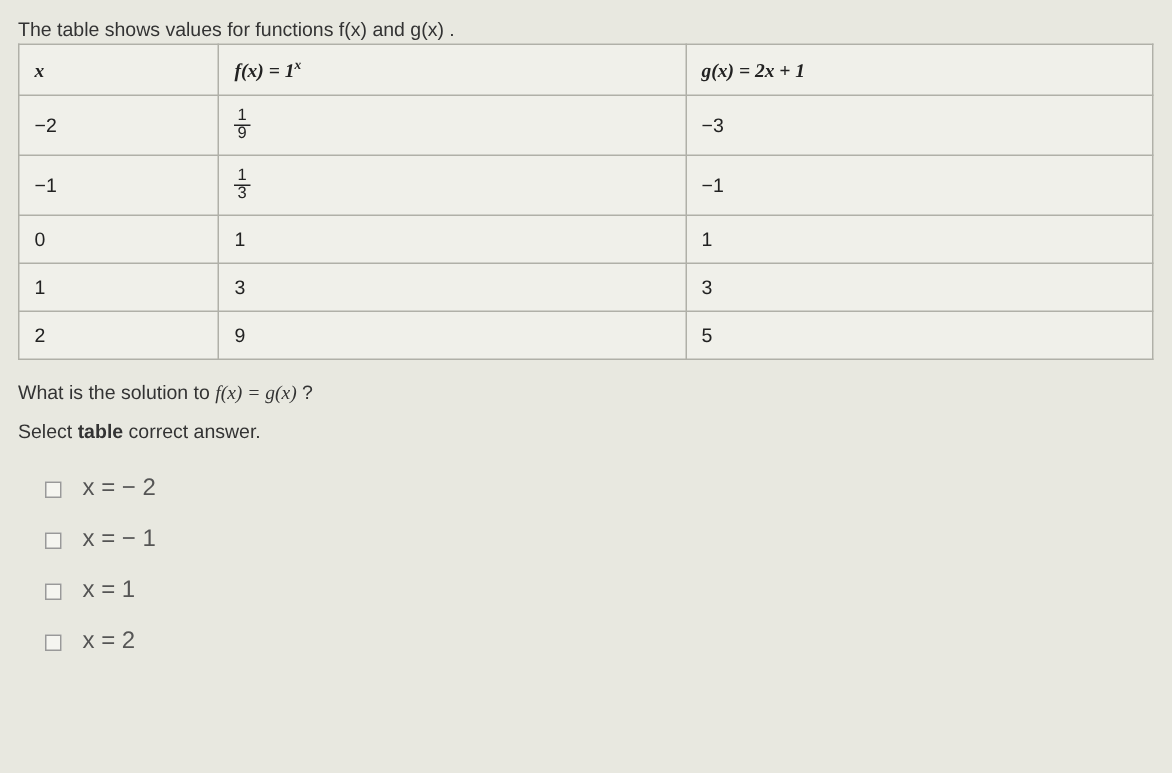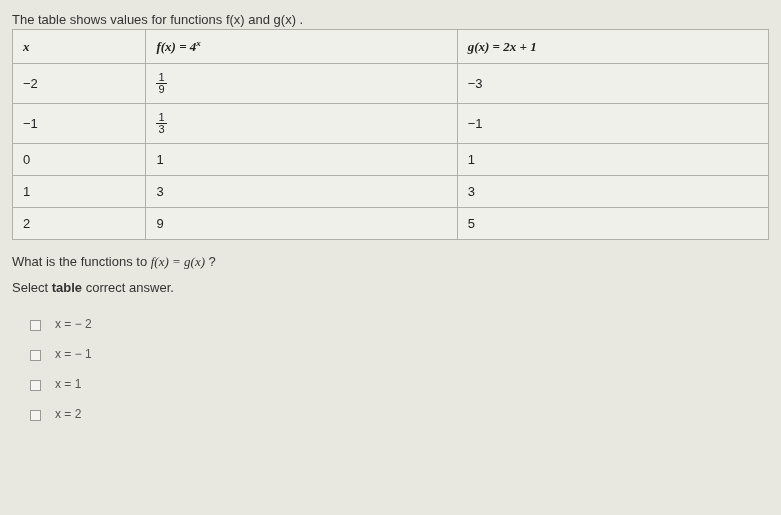--- a/index.html
+++ b/index.html
@@ -77,23 +77,23 @@
     }
     .math {
       font-family: 'Times New Roman', serif;
       font-style: italic;
     }
     .options {
       padding-left: 18px;
     }
     .option {
       display: flex;
-      align-items: flex-end;
+      align-items: center;
       margin-bottom: 16px;
-      font-size: 12px;
+      font-size: 16px;
       color: #555;
     }
     .checkbox {
       width: 11px;
       height: 11px;
       border: 1px solid #999;
       margin-right: 14px;
       background: #f5f5f0;
     }
     .option-label {
@@ -109,21 +109,21 @@
 <body>
 
 <div class="prompt">
   <span>The table shows values for functions f(x) and g(x) .</span>
 </div>
 
 <table>
   <thead>
     <tr>
       <th class="col-x"><span class="math">x</span></th>
-      <th class="col-f"><span class="math"><span>f(x) = 4</span><span class="sup">x</span></span></th>
+      <th class="col-f"><span class="math"><span>f(x) = 1</span><span class="sup">x</span></span></th>
       <th class="col-g"><span class="math">g(x) = 2x + 1</span></th>
     </tr>
   </thead>
   <tbody>
     <tr>
       <td>−2</td>
       <td><span class="frac"><span class="num">1</span><span class="den">9</span></span></td>
       <td>−3</td>
     </tr>
     <tr>
@@ -143,21 +143,21 @@
     </tr>
     <tr>
       <td>2</td>
       <td>9</td>
       <td>5</td>
     </tr>
   </tbody>
 </table>
 
 <div class="question">
-  <span>What is the functions to </span><span class="math">f(x) = g(x)</span><span> ?</span>
+  <span>What is the solution to </span><span class="math">f(x) = g(x)</span><span> ?</span>
 </div>
 
 <div class="instruction">
   <span>Select </span><strong>table</strong><span> correct answer.</span>
 </div>
 
 <div class="options">
   <div class="option">
     <div class="checkbox"></div>
     <span class="option-label">x = − 2</span>

